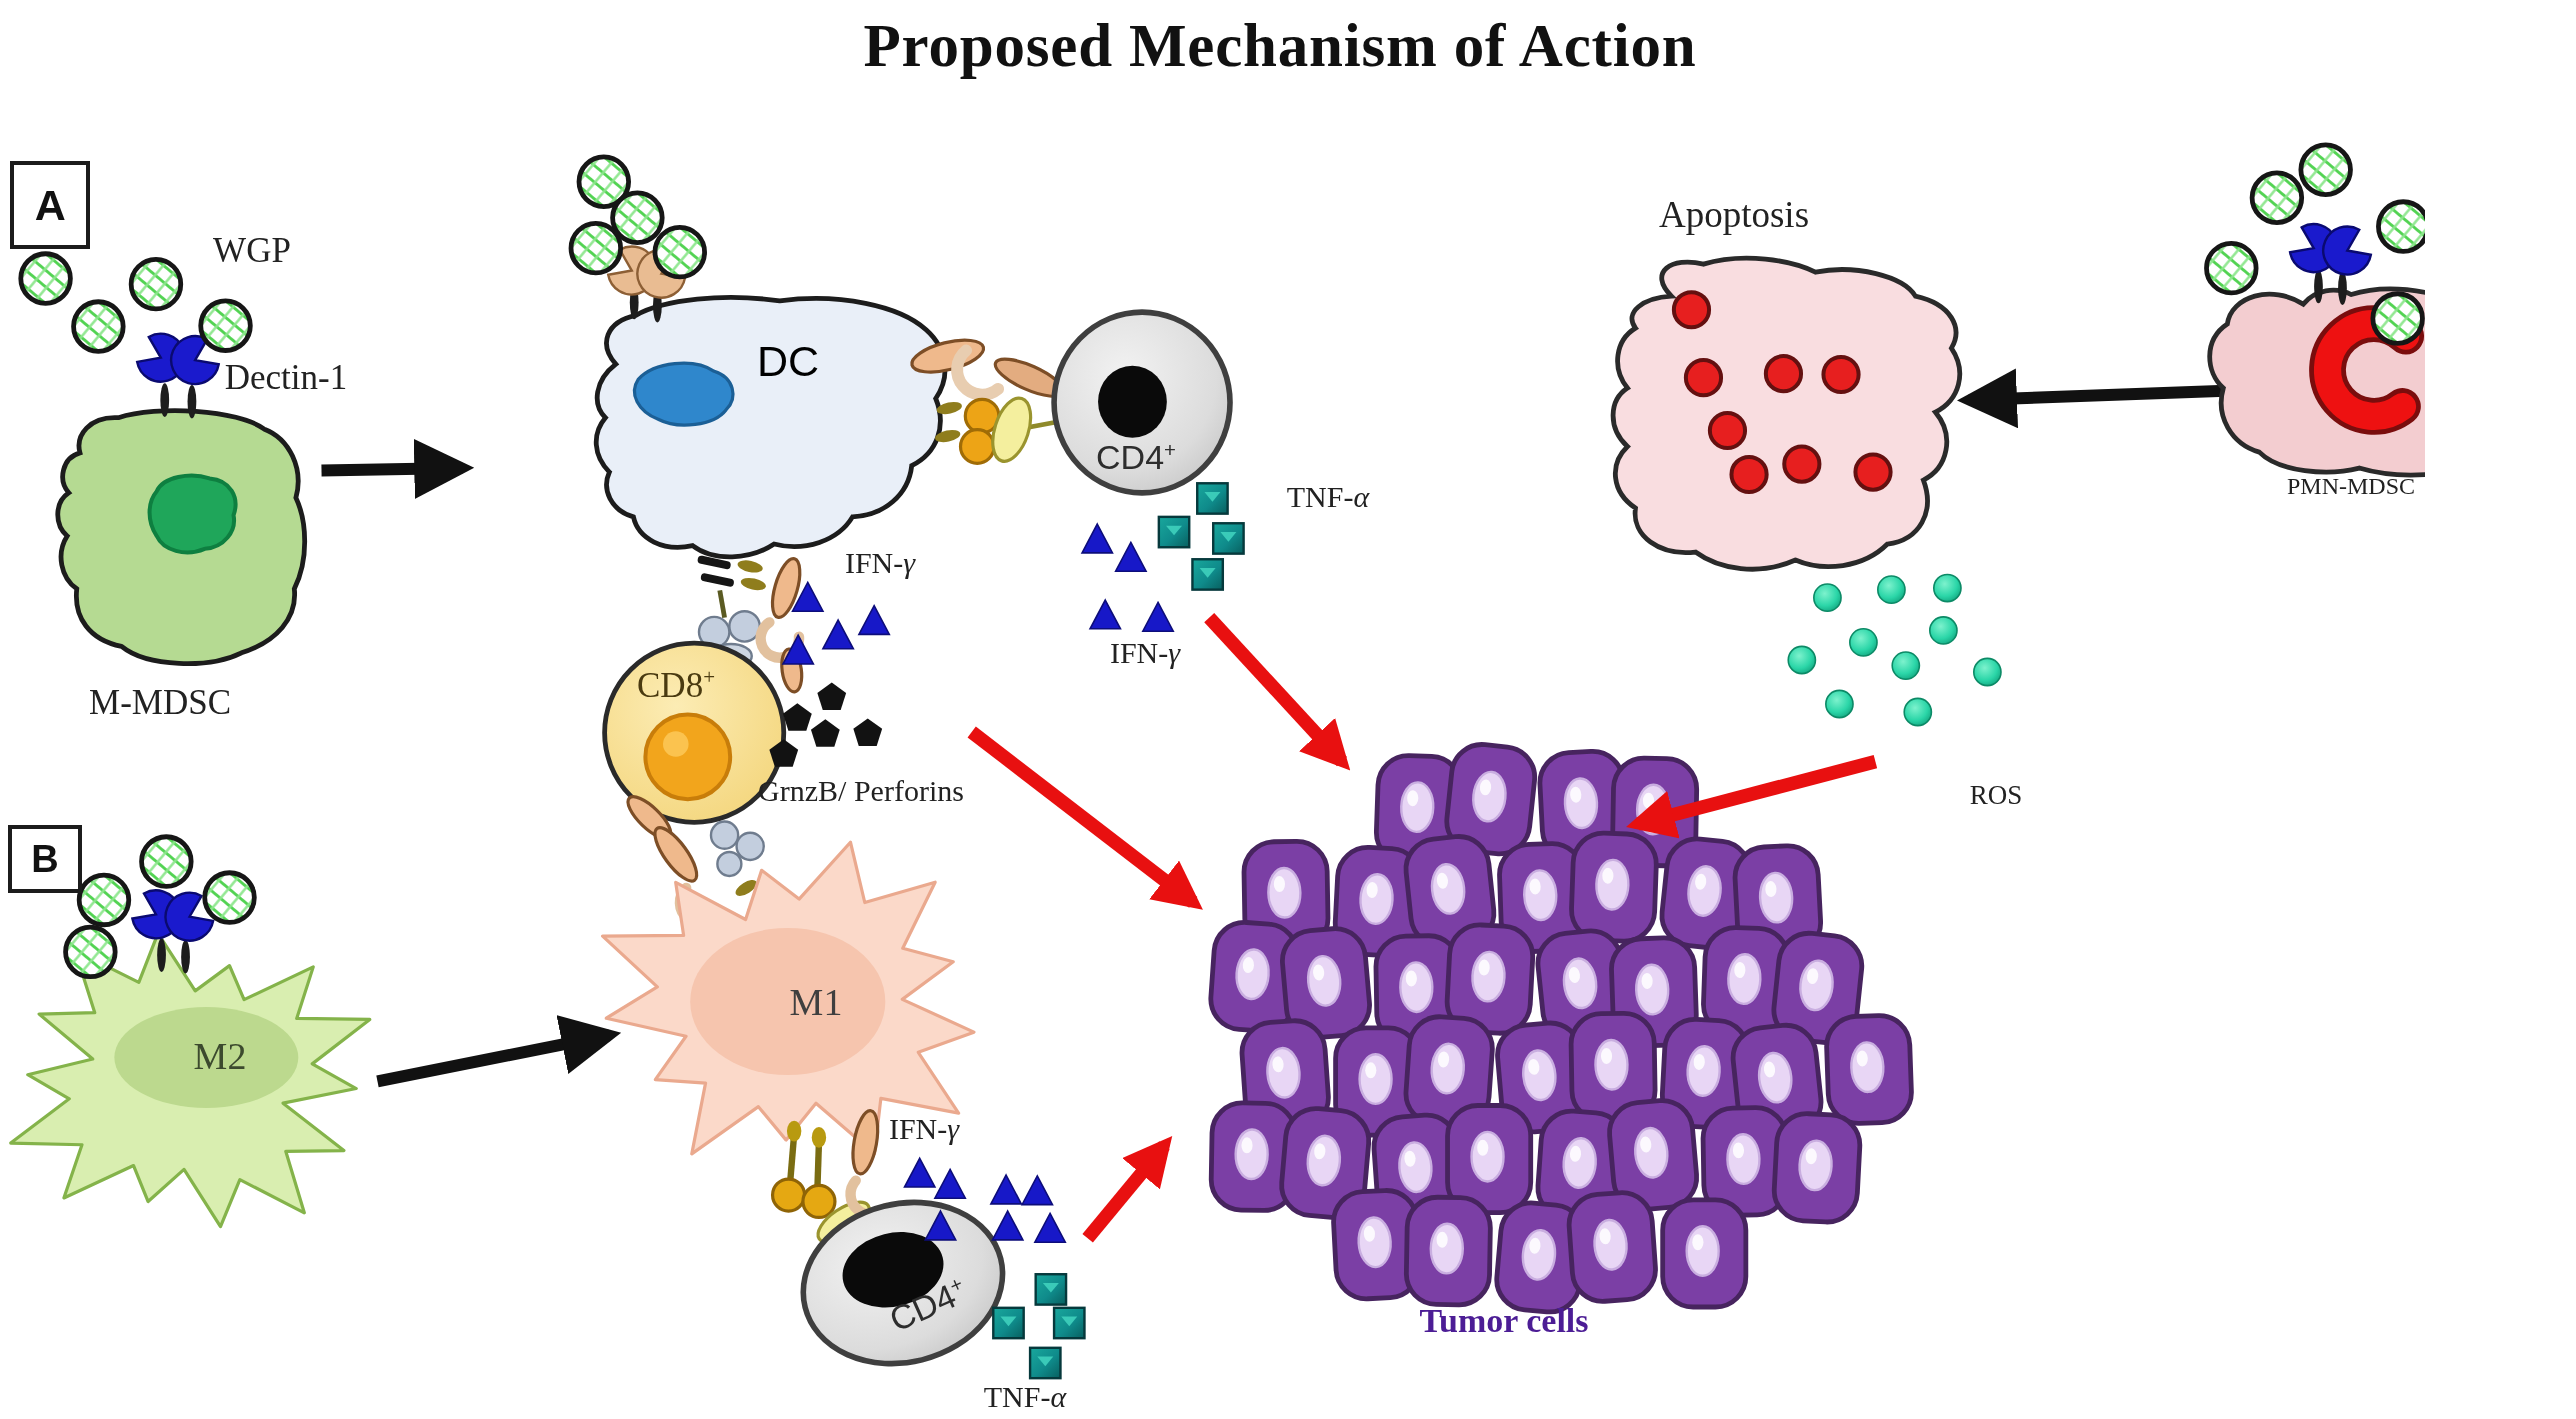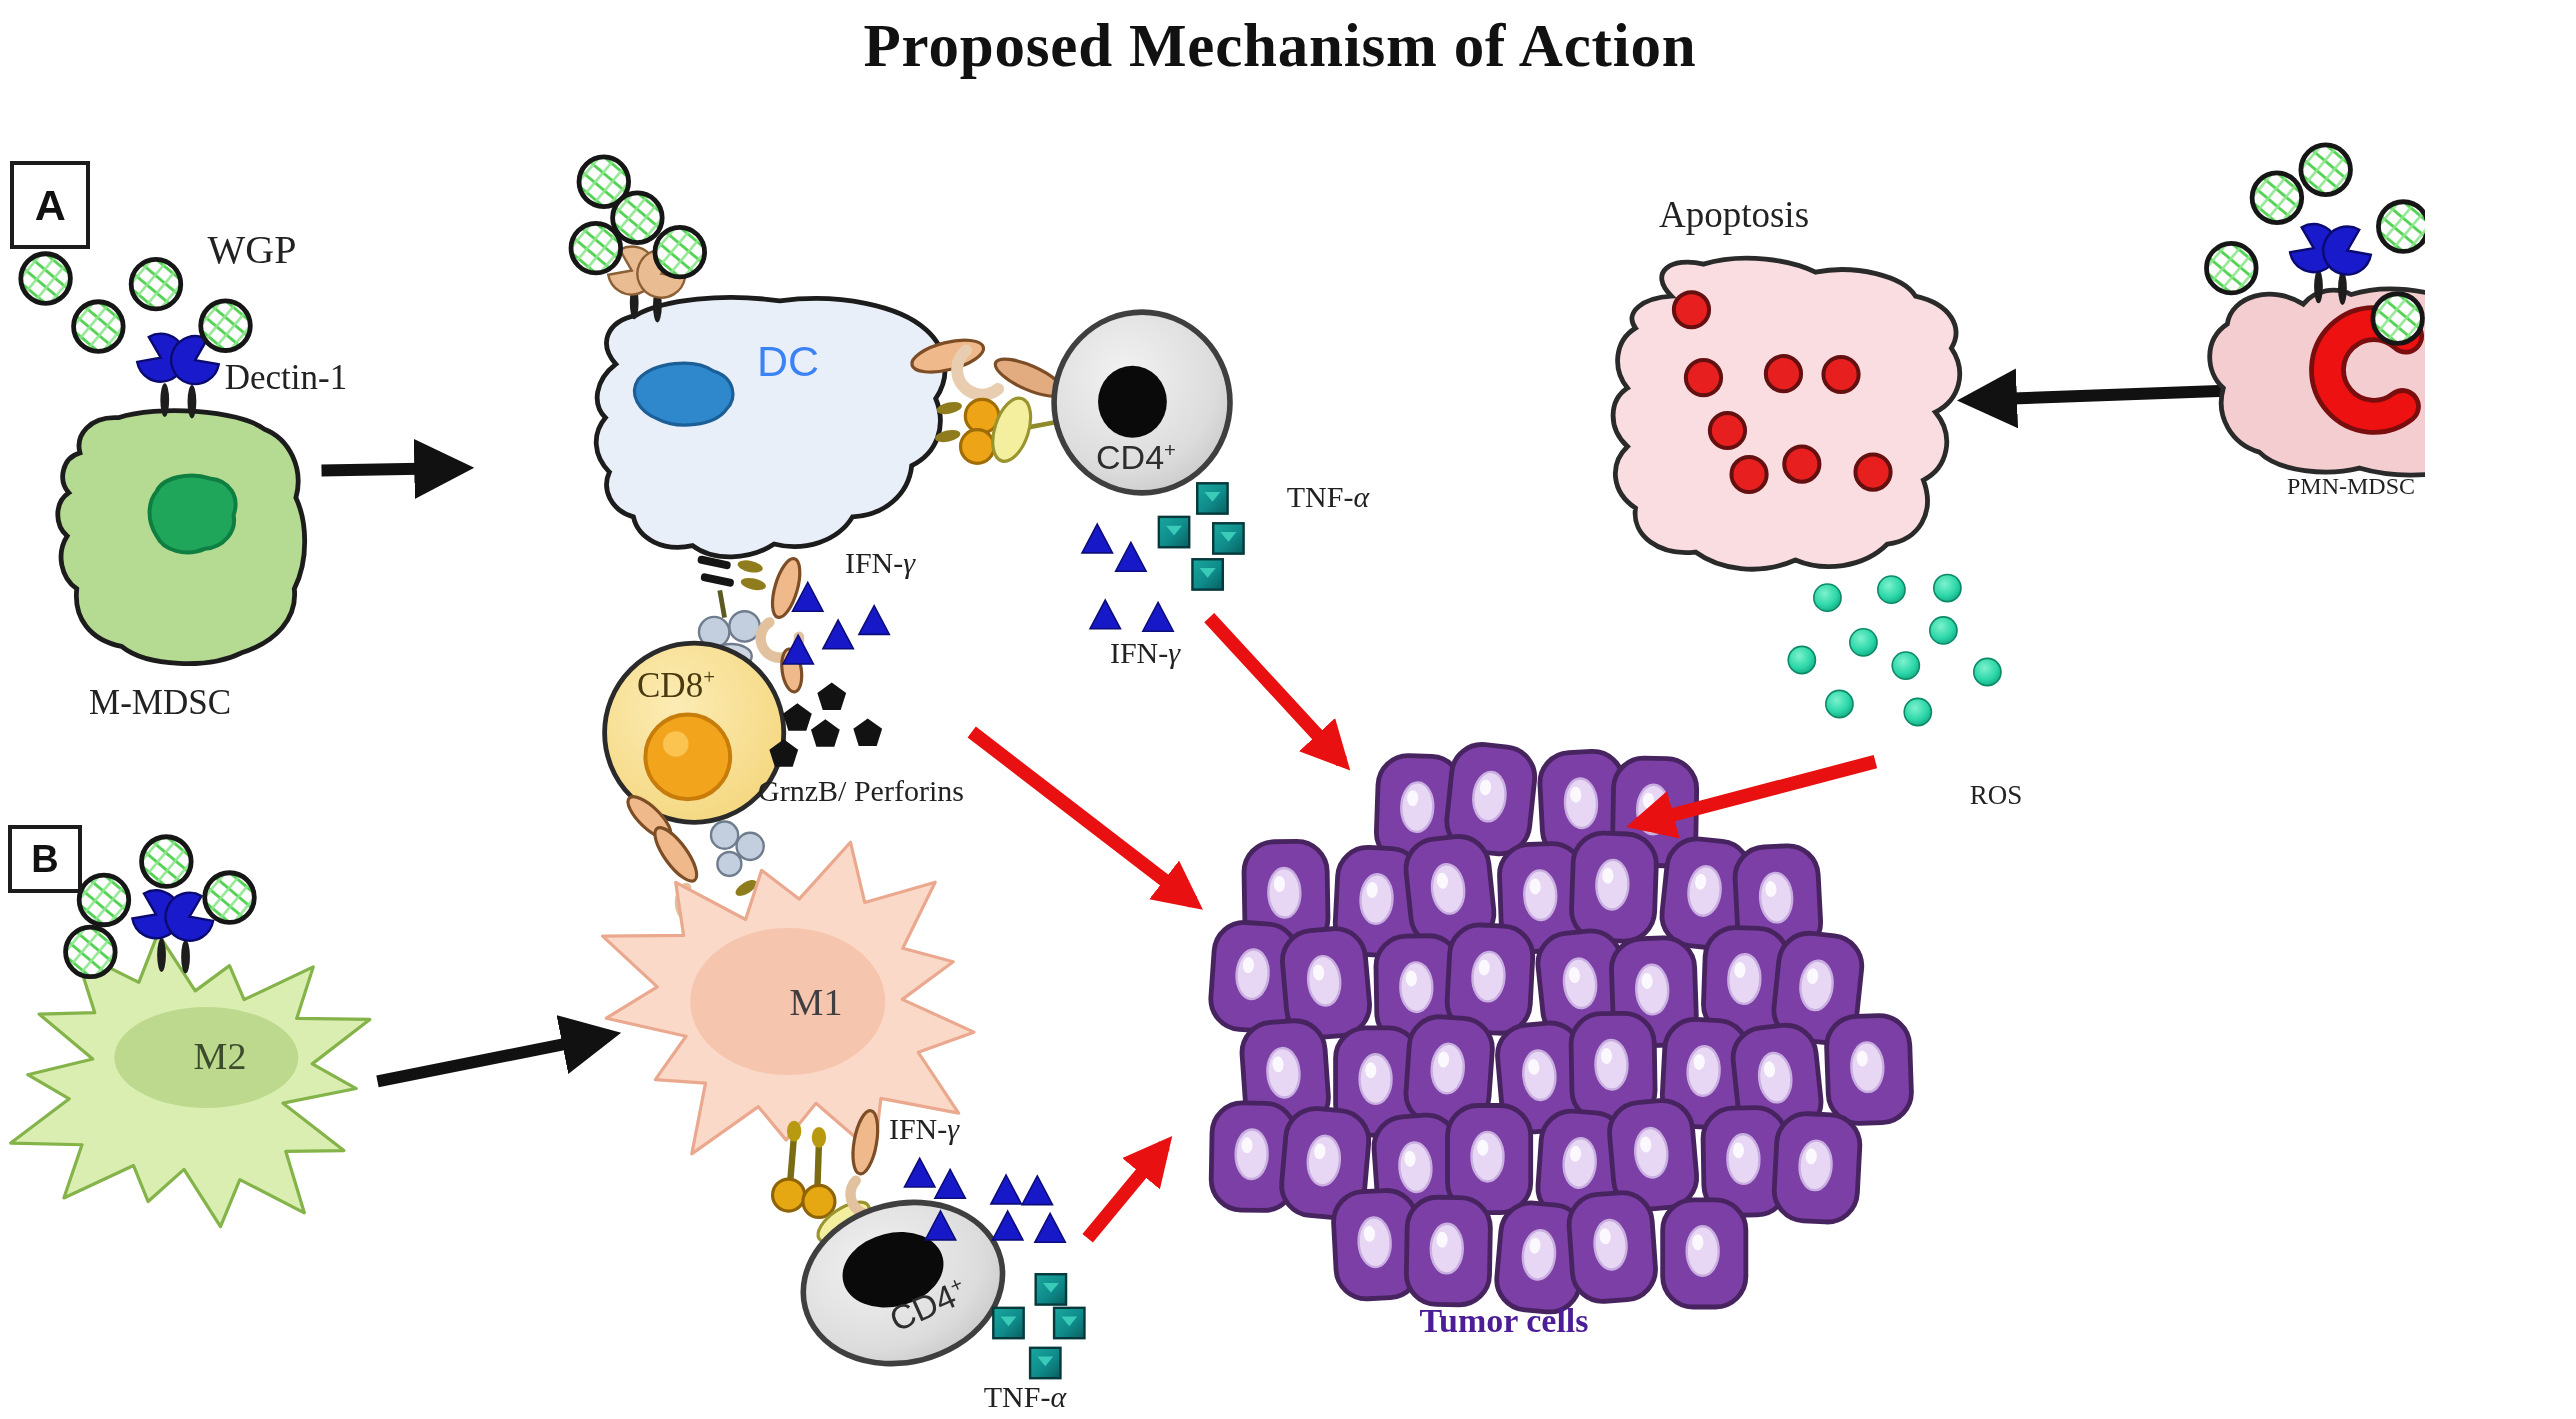--- a/index.html
+++ b/index.html
@@ -387,24 +387,24 @@
         <use href="#wgp" x="2790" y="335"></use>
   </g>
 </svg>
 
 <div id="title" class="lbl" style="left:1280px;top:45px;">Proposed Mechanism of Action</div>
 
 <div class="panelbox" style="left:10.4px;top:161px;width:72px;height:80px;font-size:43px;">A</div>
 <div class="panelbox" style="left:8px;top:825px;width:66px;height:60px;font-size:38px;">B</div>
 <div class="panelbox" style="left:2483px;top:148px;width:66px;height:58px;font-size:37px;">C</div>
 
-<div class="lbl" style="left:252px;top:250px;font-size:40px;">WGP</div>
+<div class="lbl" style="left:252px;top:250px;font-size:35px;">WGP</div>
 <div class="lbl" style="left:286px;top:377px;font-size:35px;">Dectin-1</div>
 <div class="lbl" style="left:160px;top:702px;font-size:35px;">M-MDSC</div>
-<div class="lbl sans" style="left:788px;top:361px;font-size:43px;color:#3b82f6;">DC</div>
+<div class="lbl sans" style="left:788px;top:361px;font-size:43px;color:#000000;">DC</div>
 
 <div class="lbl sans" style="left:1136px;top:457px;font-size:34px;color:#2d2d2d;">
   <span>CD4</span><sup>+</sup>
 </div>
 <div class="lbl" style="left:1328px;top:497px;font-size:30px;">
   <span>TNF-</span><i>α</i>
 </div>
 <div class="lbl" style="left:1145px;top:653px;font-size:30px;">
   <span>IFN-</span><i>γ</i>
 </div>

